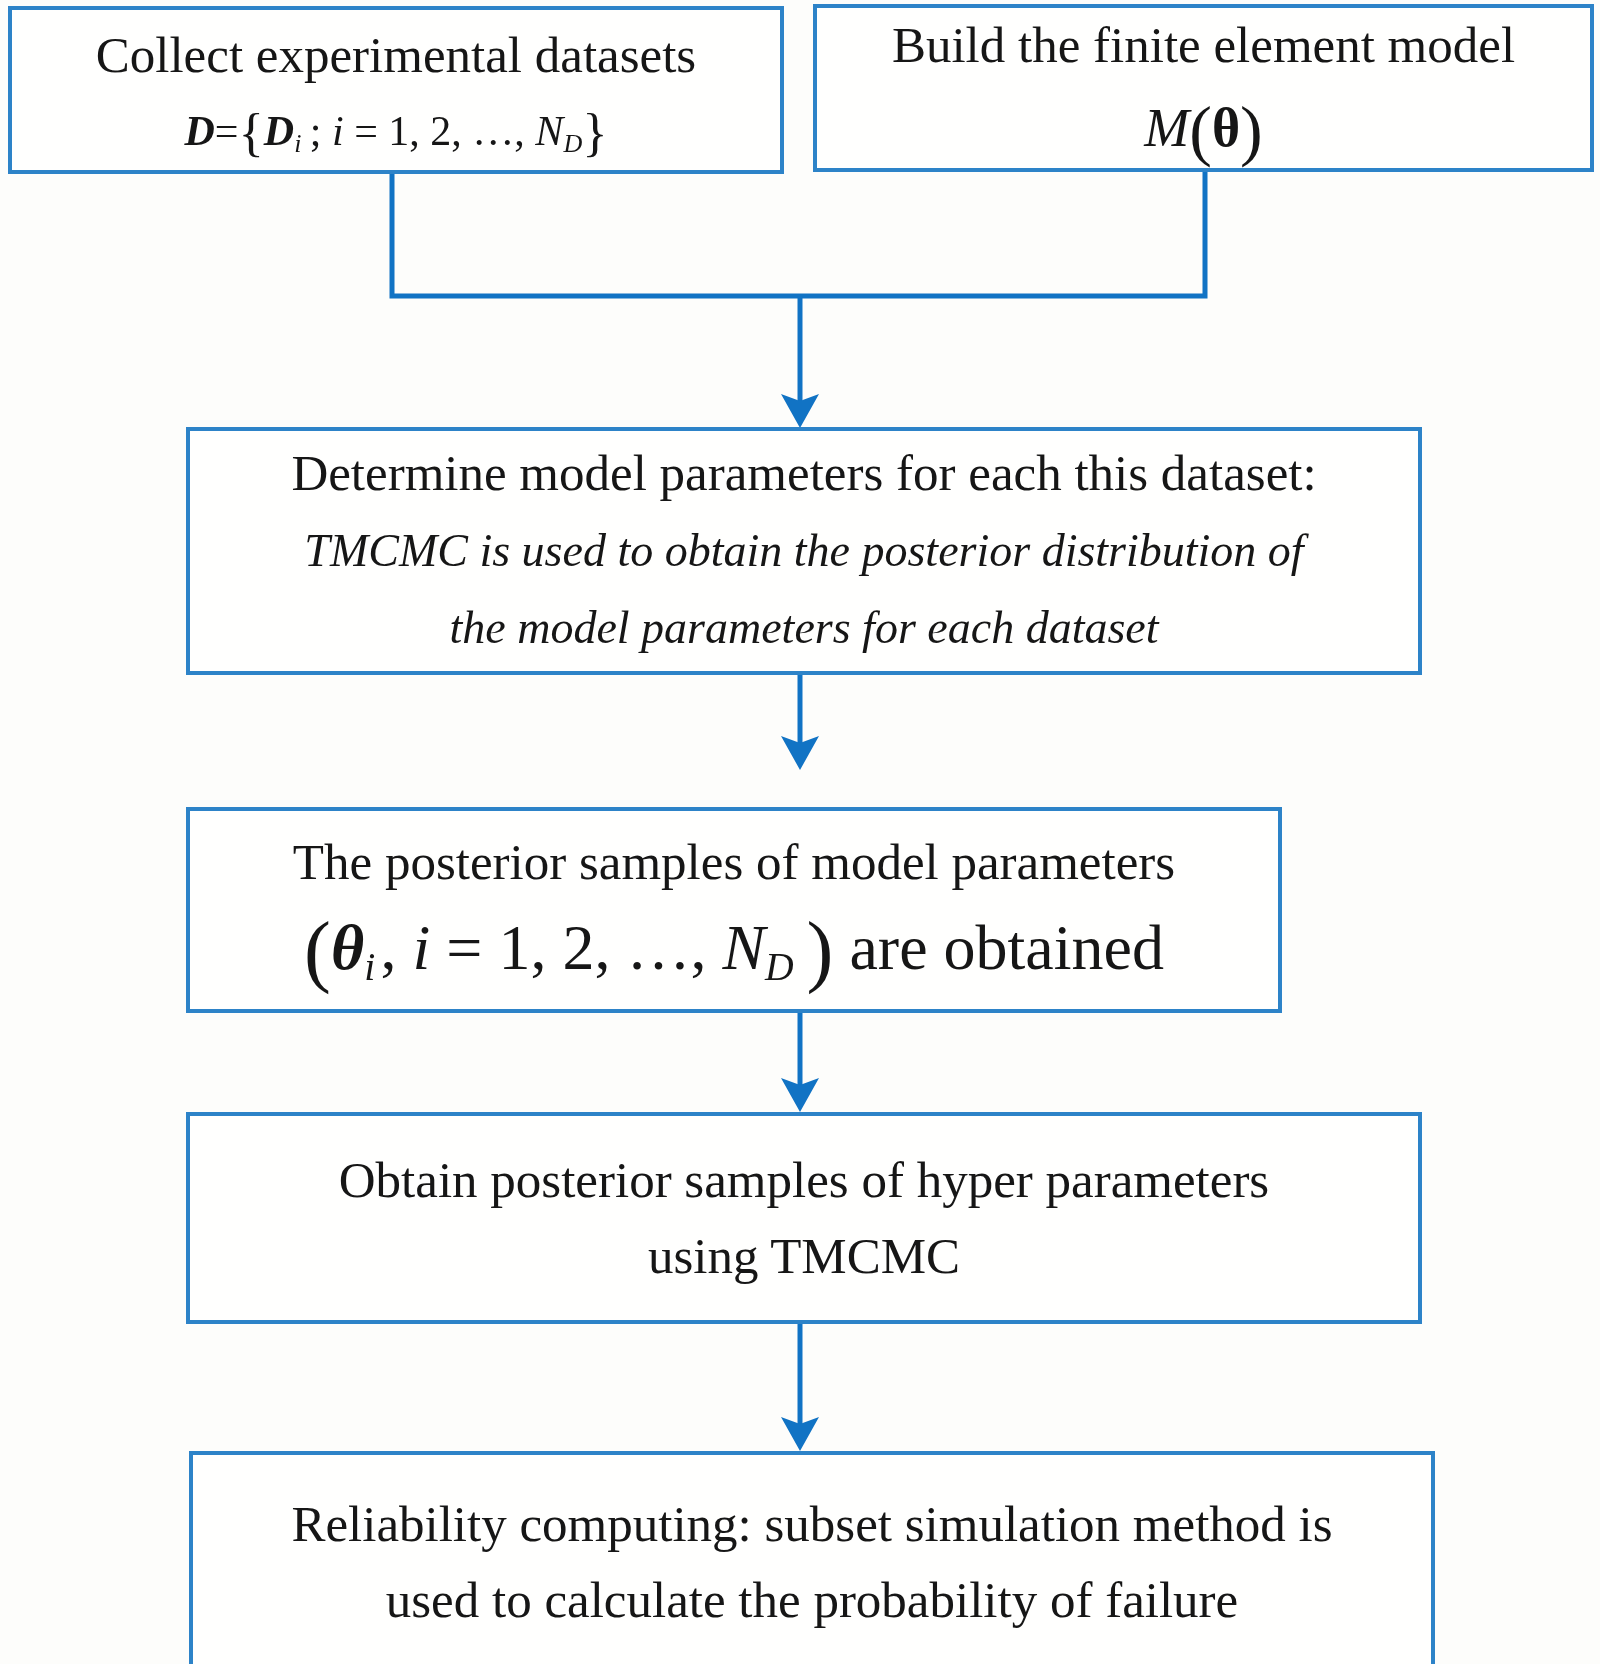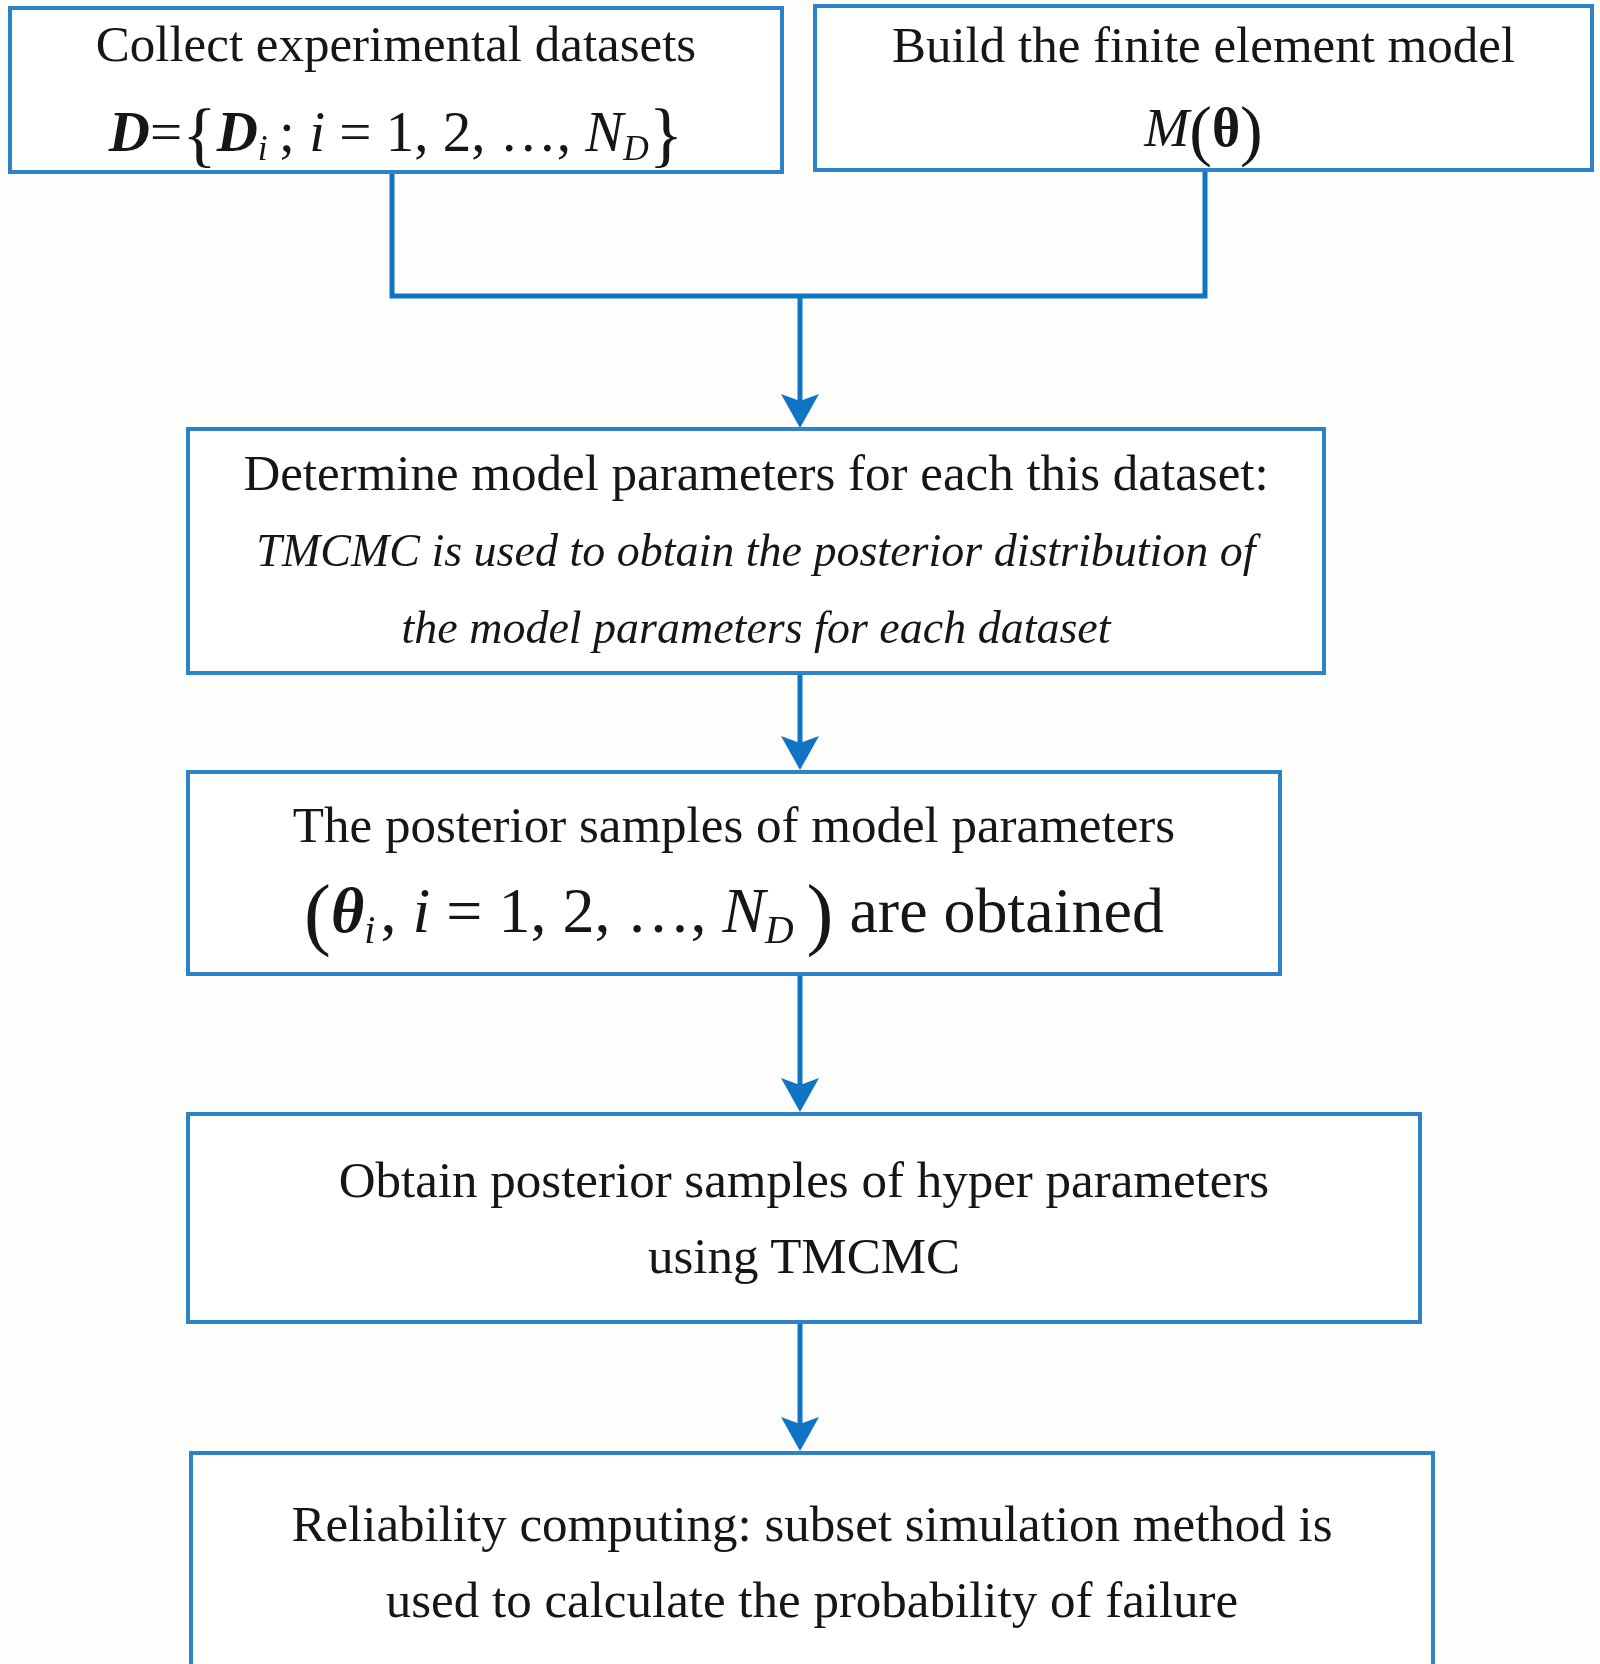--- a/index.html
+++ b/index.html
@@ -23,30 +23,30 @@
     position:absolute;
     box-sizing:border-box;
     border:4px solid var(--border-blue);
     background:#fffffe;
     display:flex;flex-direction:column;
     align-items:center;justify-content:center;
     text-align:center;
   }
   .line-lg{font-size:51px;line-height:1.5;white-space:nowrap;}
   .line-md{font-size:46px;line-height:1.68;white-space:nowrap;font-style:italic;}
-  .formula{font-size:57px;line-height:1.5;white-space:nowrap;}
+  .formula{font-size:42px;line-height:1.5;white-space:nowrap;}
   #box-fem .formula{font-size:54px;}
   #box-samples .formula{font-size:64px;}
   .formula b{font-weight:bold;}
   .formula sub{font-size:0.62em;line-height:0;position:relative;bottom:-0.28em;vertical-align:baseline;}
   .paren{font-size:1.26em;line-height:0;vertical-align:-0.10em;font-weight:normal;}
   #box-collect{left:8px;top:6px;width:776px;height:168px;gap:6px;}
   #box-fem{left:813px;top:4px;width:781px;height:168px;gap:4px;}
-  #box-determine{left:186px;top:427px;width:1140px;height:248px;}
-  #box-samples{left:186px;top:770px;width:1096px;height:206px;}
+  #box-determine{left:186px;top:427px;width:1236px;height:248px;}
+  #box-samples{left:186px;top:807px;width:1096px;height:206px;}
   #box-hyper{left:186px;top:1112px;width:1236px;height:212px;}
   #box-reliability{left:189px;top:1451px;width:1246px;height:222px;}
 </style>
 </head>
 <body>
 
 <div class="canvas">
 
   <svg class="connectors" viewBox="0 0 1600 1664" xmlns="http://www.w3.org/2000/svg">
 

